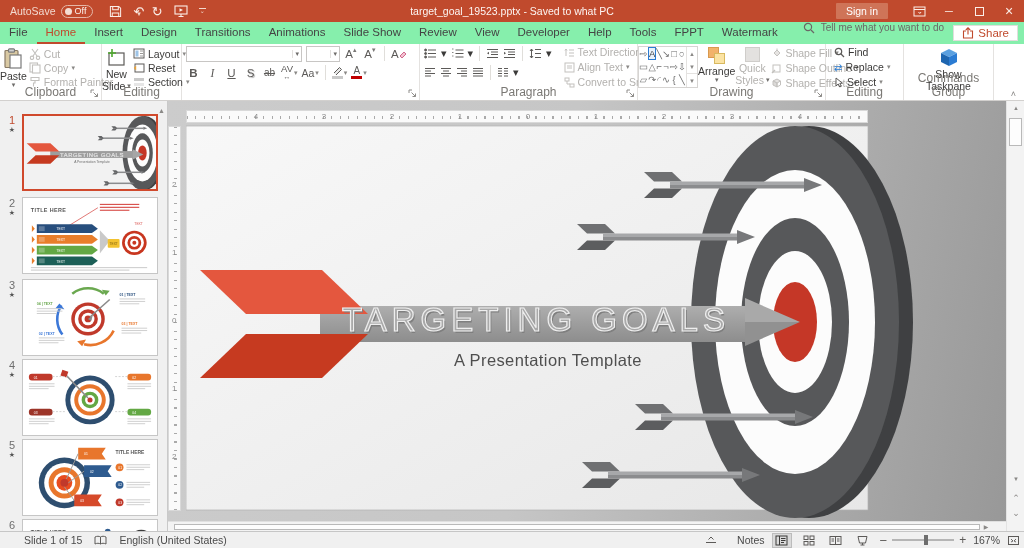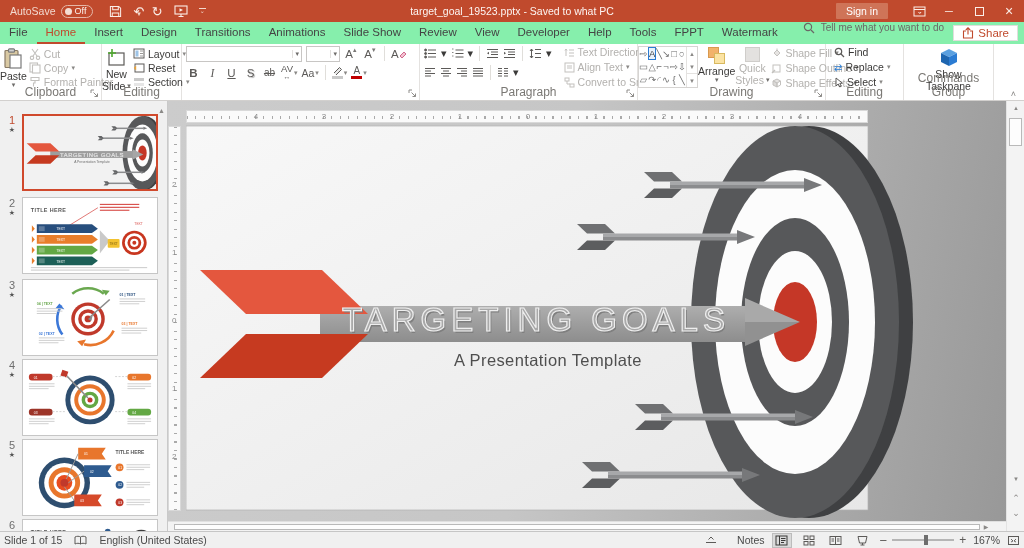--- a/index.html
+++ b/index.html
@@ -90,21 +90,21 @@
 
 .hscroll{position:absolute;left:0;bottom:0;width:838px;height:10px;background:#f3f3f3;border-top:1px solid #e0e0e0;display:flex;align-items:center}
 .hthumb{margin-left:6px;width:806px;height:6px;background:#fdfdfd;border:1px solid #b9b9b9}
 .harrow{width:12px;text-align:center;font-size:6px;color:#8a8886}
 .vscroll{position:absolute;left:1006px;top:0;width:18px;height:430px;background:#f3f3f3;border-left:1px solid #e3e3e3}
 .vscroll .vbtn{position:absolute;left:0;width:18px;text-align:center;font-size:6px;color:#8a8886}
 .vthumb{position:absolute;left:2px;top:17px;width:13px;height:28px;background:#fdfdfd;border:1px solid #b9b9b9}
 
 
 .statusbar{position:absolute;left:0;top:531px;width:1024px;height:17px;background:#f0f0f0;border-top:1px solid #c6c6c6;display:flex;align-items:center;font-size:10.5px;color:#4a4a4a}
-.sb-left{display:flex;align-items:center;gap:12px;padding-left:4px}
+.sb-left{display:flex;align-items:center;gap:12px;padding-left:24px}
 .sb-right{margin-left:auto;display:flex;align-items:center;gap:7px;padding-right:4px}
 .viewbtn{width:20px;height:15px;display:flex;align-items:center;justify-content:center;color:#5c5a58}
 .viewbtn.sel{background:#dadada;border:1px solid #bcbcbc}
 .zoomslider{display:flex;align-items:center;gap:5px;color:#5c5a58}
 .ztrack{position:relative;width:62px;height:2px;background:#b5b5b5}
 .zhandle{position:absolute;left:32px;top:-4px;width:4px;height:10px;background:#6d6d6d}
 </style>
 </head>
 <body>
 

